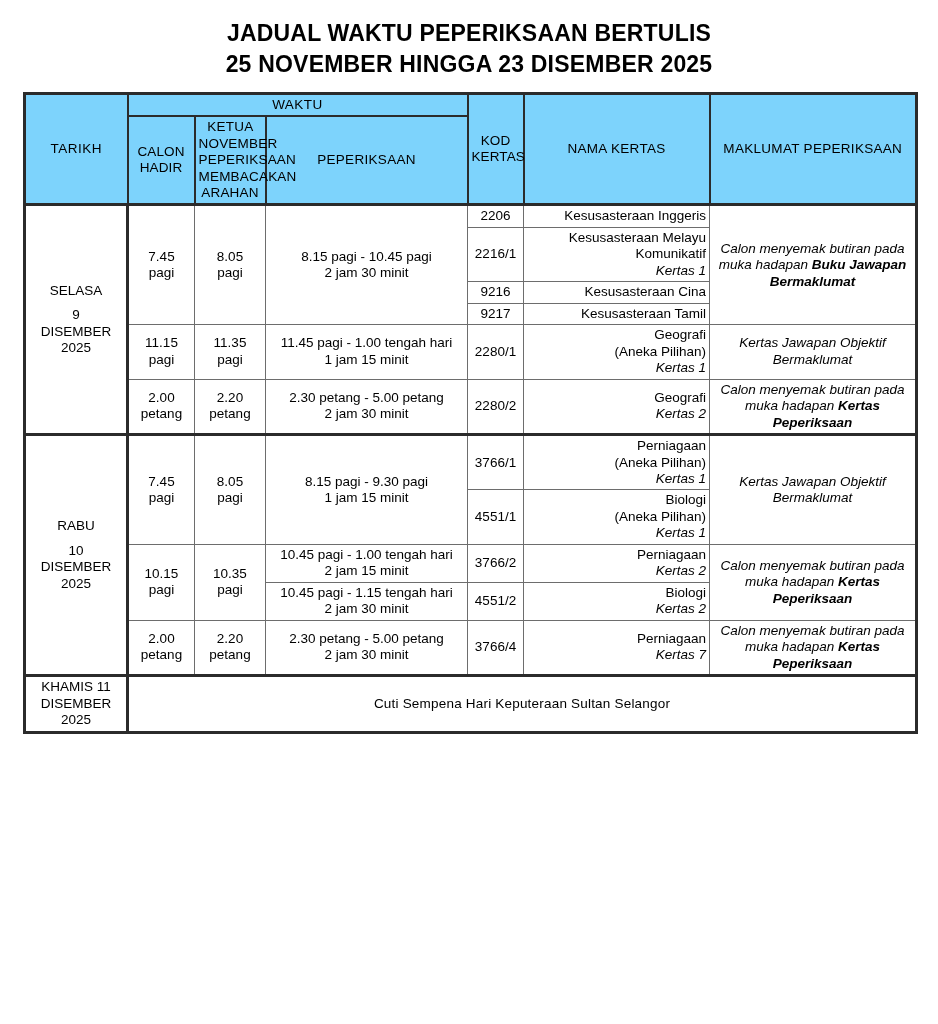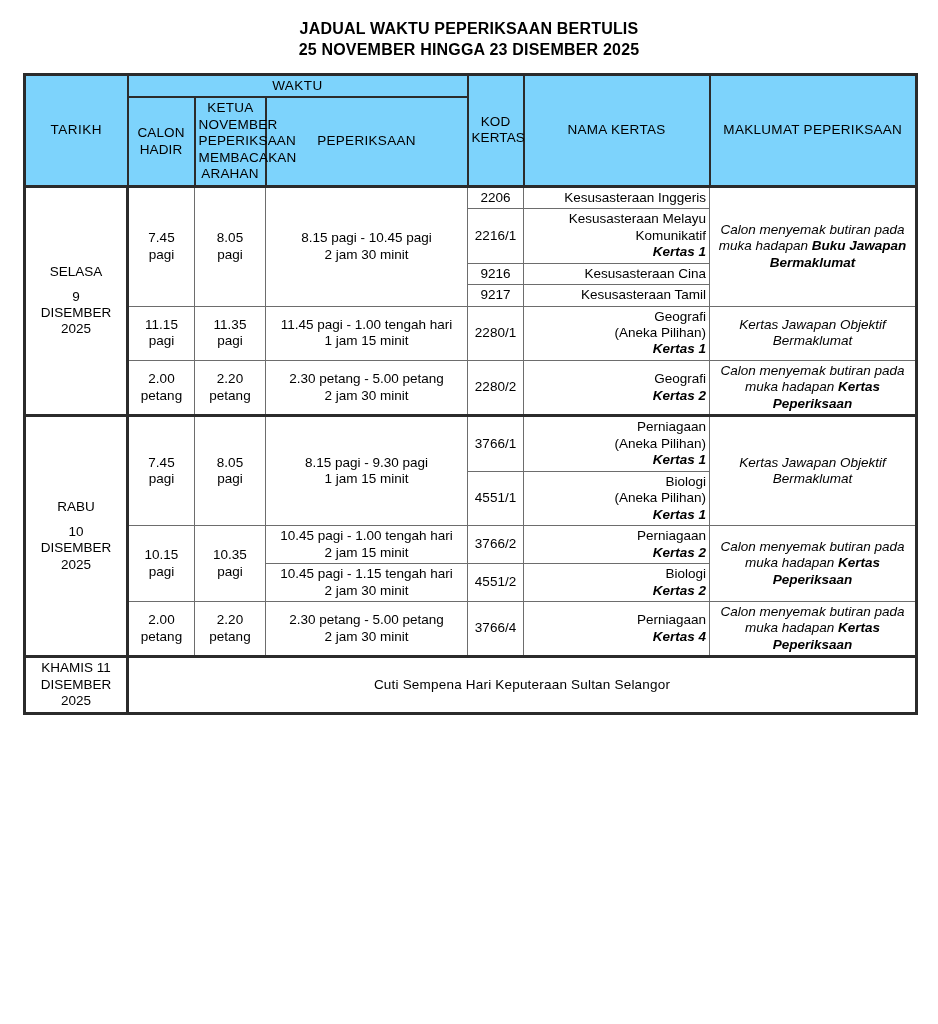--- a/index.html
+++ b/index.html
@@ -20,21 +20,21 @@
     width: 938px;
     height: 1024px;
     box-sizing: border-box;
   }
 
   
   .title-block {
     padding-top: 18px;
     text-align: center;
     font-weight: bold;
-    font-size: 16px;
+    font-size: 23px;
     line-height: 1.34;
     letter-spacing: 0.2px;
   }
   .title-line { display: block; white-space: nowrap; }
 
   
   .tt-wrap {
     margin: 12px auto 0 auto;
     width: 892px;
   }
@@ -99,21 +99,21 @@
 
   .block-top { border-top: 3px solid #2b2b2b !important; }
 
   .time-cell { font-size: 14px; line-height: 1.25; }
   .time-cell span { display: block; text-align: center; }
   .exam-cell { font-size: 14px; line-height: 1.28; }
   .exam-cell span { display: block; }
   .kod-cell  { font-size: 14px; }
   .nama-cell { font-size: 14px; line-height: 1.28; }
   .nama-cell span { display: block; text-align: right; }
-  .nama-cell .kertas { font-style: italic; font-weight: bold; }
+  .nama-cell .kertas { font-style: italic; }
 
   .mak-cell {
     font-size: 13.5px;
     line-height: 1.3;
     font-style: italic;
   }
   .mak-cell .b { font-weight: bold; font-style: italic; }
   .mak-bold {
     font-weight: bold;
     font-style: italic;
@@ -358,21 +358,21 @@
             <span>2.20</span>
             <span>petang</span>
           </td>
           <td class="exam-cell">
             <span>2.30 petang - 5.00 petang</span>
             <span>2 jam 30 minit</span>
           </td>
           <td class="kod-cell">3766/4</td>
           <td class="nama-cell">
             <span>Perniagaan</span>
-            <span class="kertas">Kertas 4</span>
+            <span class="kertas">Kertas 7</span>
           </td>
           <td class="mak-cell">
             <span>Calon menyemak butiran pada muka hadapan </span><span class="b">Kertas Peperiksaan</span>
           </td>
         </tr>
 
         <tr>
           <td class="khamis-cell block-top">
             <span class="d-name">KHAMIS</span>
             <span class="d-num">11</span>

